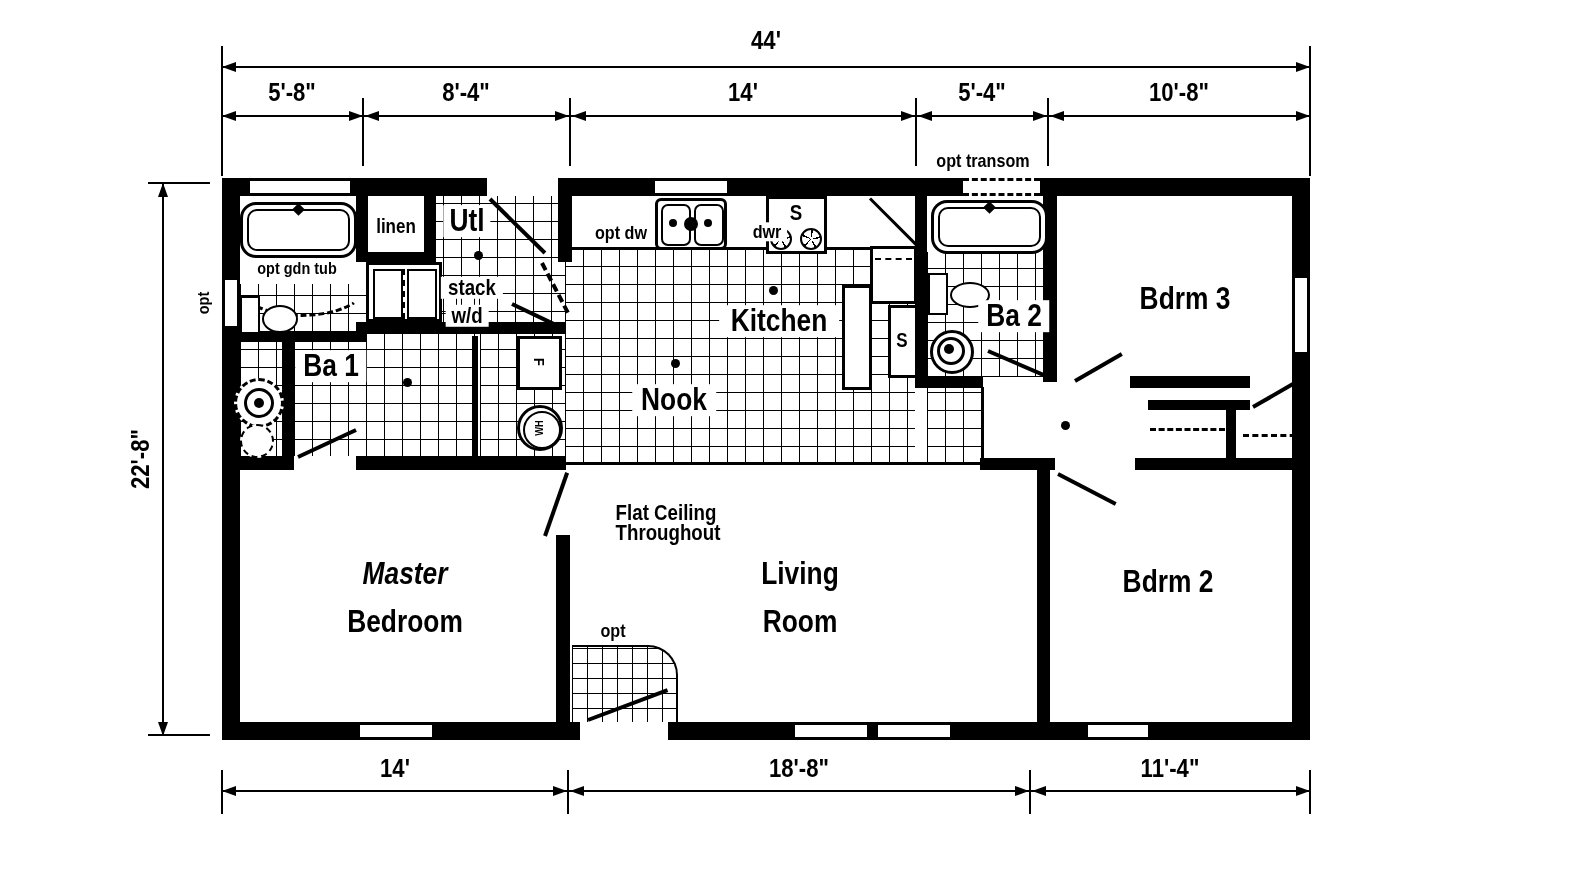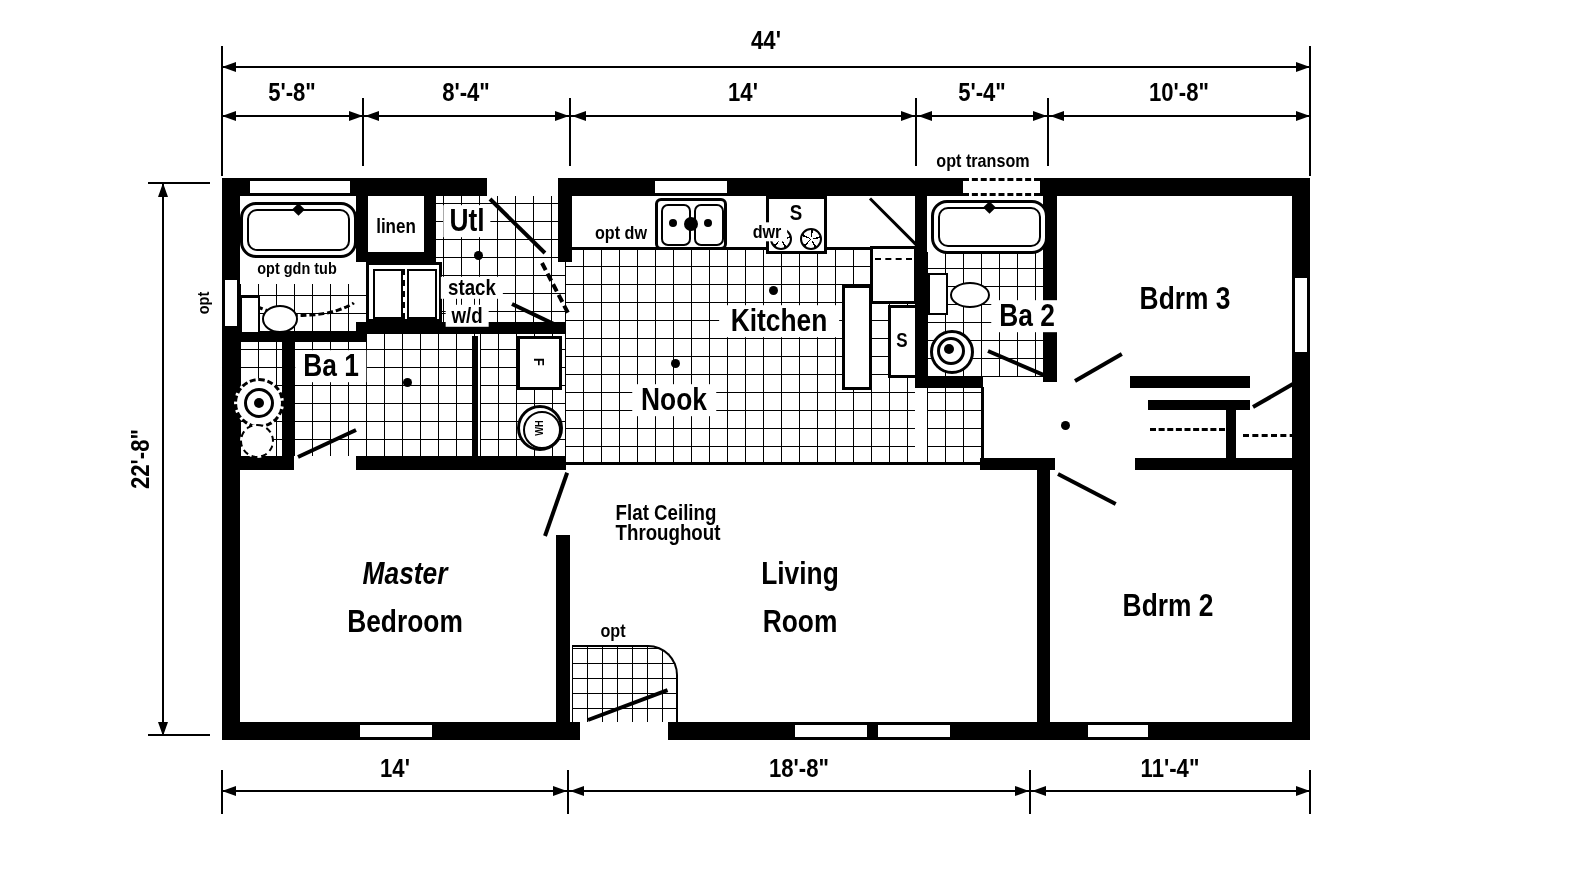--- a/index.html
+++ b/index.html
@@ -183,23 +183,23 @@
   <div class="light" style="left:403px;top:378px;"></div>
   <div class="light" style="left:769px;top:286px;"></div>
   <div class="light" style="left:671px;top:359px;"></div>
   <div class="light" style="left:1061px;top:421px;"></div>
 
   <div class="lbl f31" style="left:331px;top:366px;"><span>Ba 1</span></div>
   <div class="lbl f31" style="left:467px;top:221px;"><span>Utl</span></div>
   <div class="lbl f20" style="left:396px;top:226px;"><span>linen</span></div>
   <div class="lbl f31" style="left:779px;top:321px;"><span>Kitchen</span></div>
   <div class="lbl f31" style="left:674px;top:400px;text-decoration:underline;"><span>Nook</span></div>
-  <div class="lbl f31" style="left:1014px;top:316px;margin-left:13px;"><span>Ba 2</span></div>
+  <div class="lbl f31" style="left:1014px;top:316px;"><span>Ba 2</span></div>
   <div class="lbl f31 nobg" style="left:1185px;top:299px;"><span>Bdrm 3</span></div>
-  <div class="lbl f31 nobg" style="left:1168px;top:606px;"><span>Bdrm 2</span></div>
+  <div class="lbl f31 nobg" style="left:1168px;top:582px;"><span>Bdrm 2</span></div>
   <div class="lbl f31 nobg" style="left:405px;top:574px;font-style:italic;"><span>Master</span></div>
   <div class="lbl f31 nobg" style="left:405px;top:622px;"><span>Bedroom</span></div>
   <div class="lbl f31 nobg" style="left:800px;top:574px;"><span>Living</span></div>
   <div class="lbl f31 nobg" style="left:800px;top:622px;"><span>Room</span></div>
 
   <div class="lbl f17" style="left:297px;top:269px;"><span>opt gdn tub</span></div>
   <div class="lbl f22" style="left:472px;top:288px;"><span>stack</span></div>
   <div class="lbl f22" style="left:467px;top:316px;"><span>w/d</span></div>
   <div class="lbl f19" style="left:621px;top:233px;"><span>opt dw</span></div>
   <div class="lbl f19" style="left:747px;top:232px;margin-left:20px;"><span>dwr</span></div>

